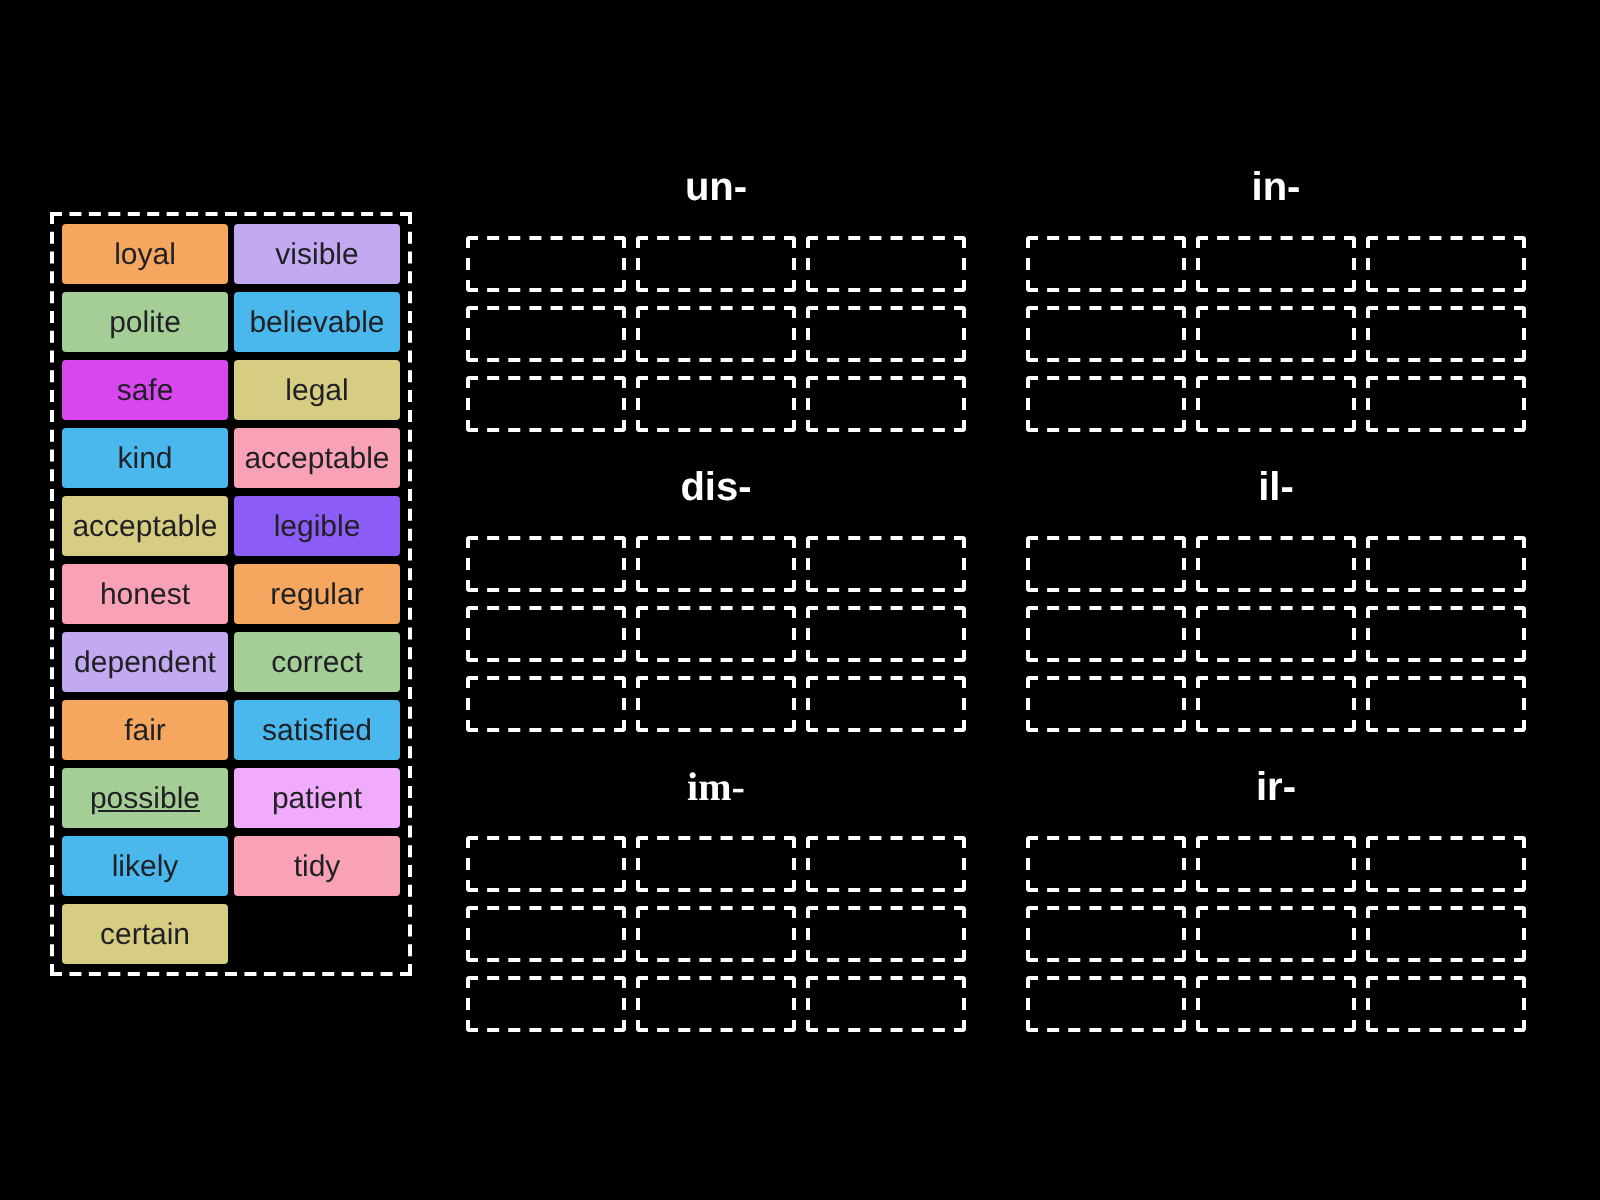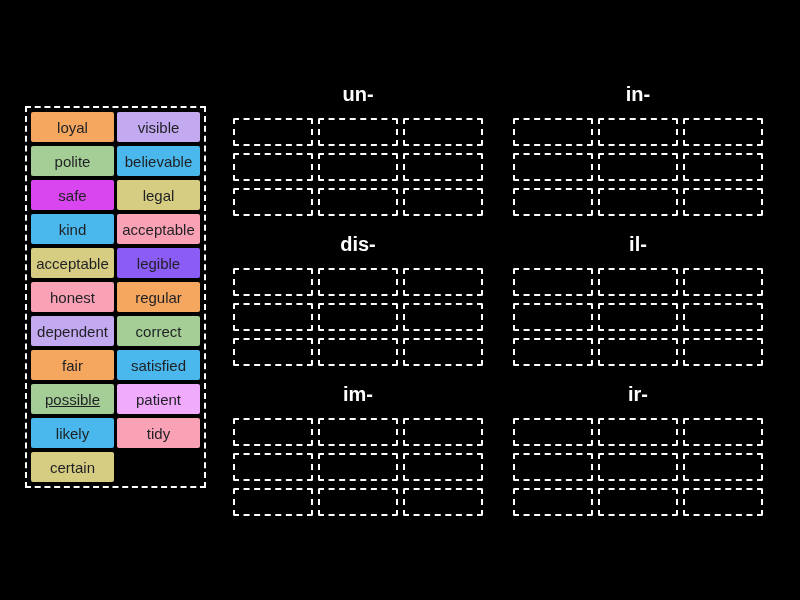--- a/index.html
+++ b/index.html
@@ -157,21 +157,21 @@
           <div class="slot" style="border-color: rgb(255, 255, 255);"></div>
           <div class="slot" style="border-color: rgb(255, 255, 255);"></div>
           <div class="slot" style="border-color: rgb(255, 255, 255);"></div>
           <div class="slot" style="border-color: rgb(255, 255, 255);"></div>
           <div class="slot" style="border-color: rgb(255, 255, 255);"></div>
           <div class="slot" style="border-color: rgb(255, 255, 255);"></div>
           <div class="slot" style="border-color: rgb(255, 255, 255);"></div>
         </div>
       </div>
       <div class="group">
-        <div class="group-header" style="color: rgb(255, 255, 255);">im-</div>
+        <div class="group-header" style="color: rgb(255, 255, 255); font-family: Liberation Serif, serif;">im-</div>
         <div class="slot-grid">
           <div class="slot" style="border-color: rgb(255, 255, 255);"></div>
           <div class="slot" style="border-color: rgb(255, 255, 255);"></div>
           <div class="slot" style="border-color: rgb(255, 255, 255);"></div>
           <div class="slot" style="border-color: rgb(255, 255, 255);"></div>
           <div class="slot" style="border-color: rgb(255, 255, 255);"></div>
           <div class="slot" style="border-color: rgb(255, 255, 255);"></div>
           <div class="slot" style="border-color: rgb(255, 255, 255);"></div>
           <div class="slot" style="border-color: rgb(255, 255, 255);"></div>
           <div class="slot" style="border-color: rgb(255, 255, 255);"></div>

